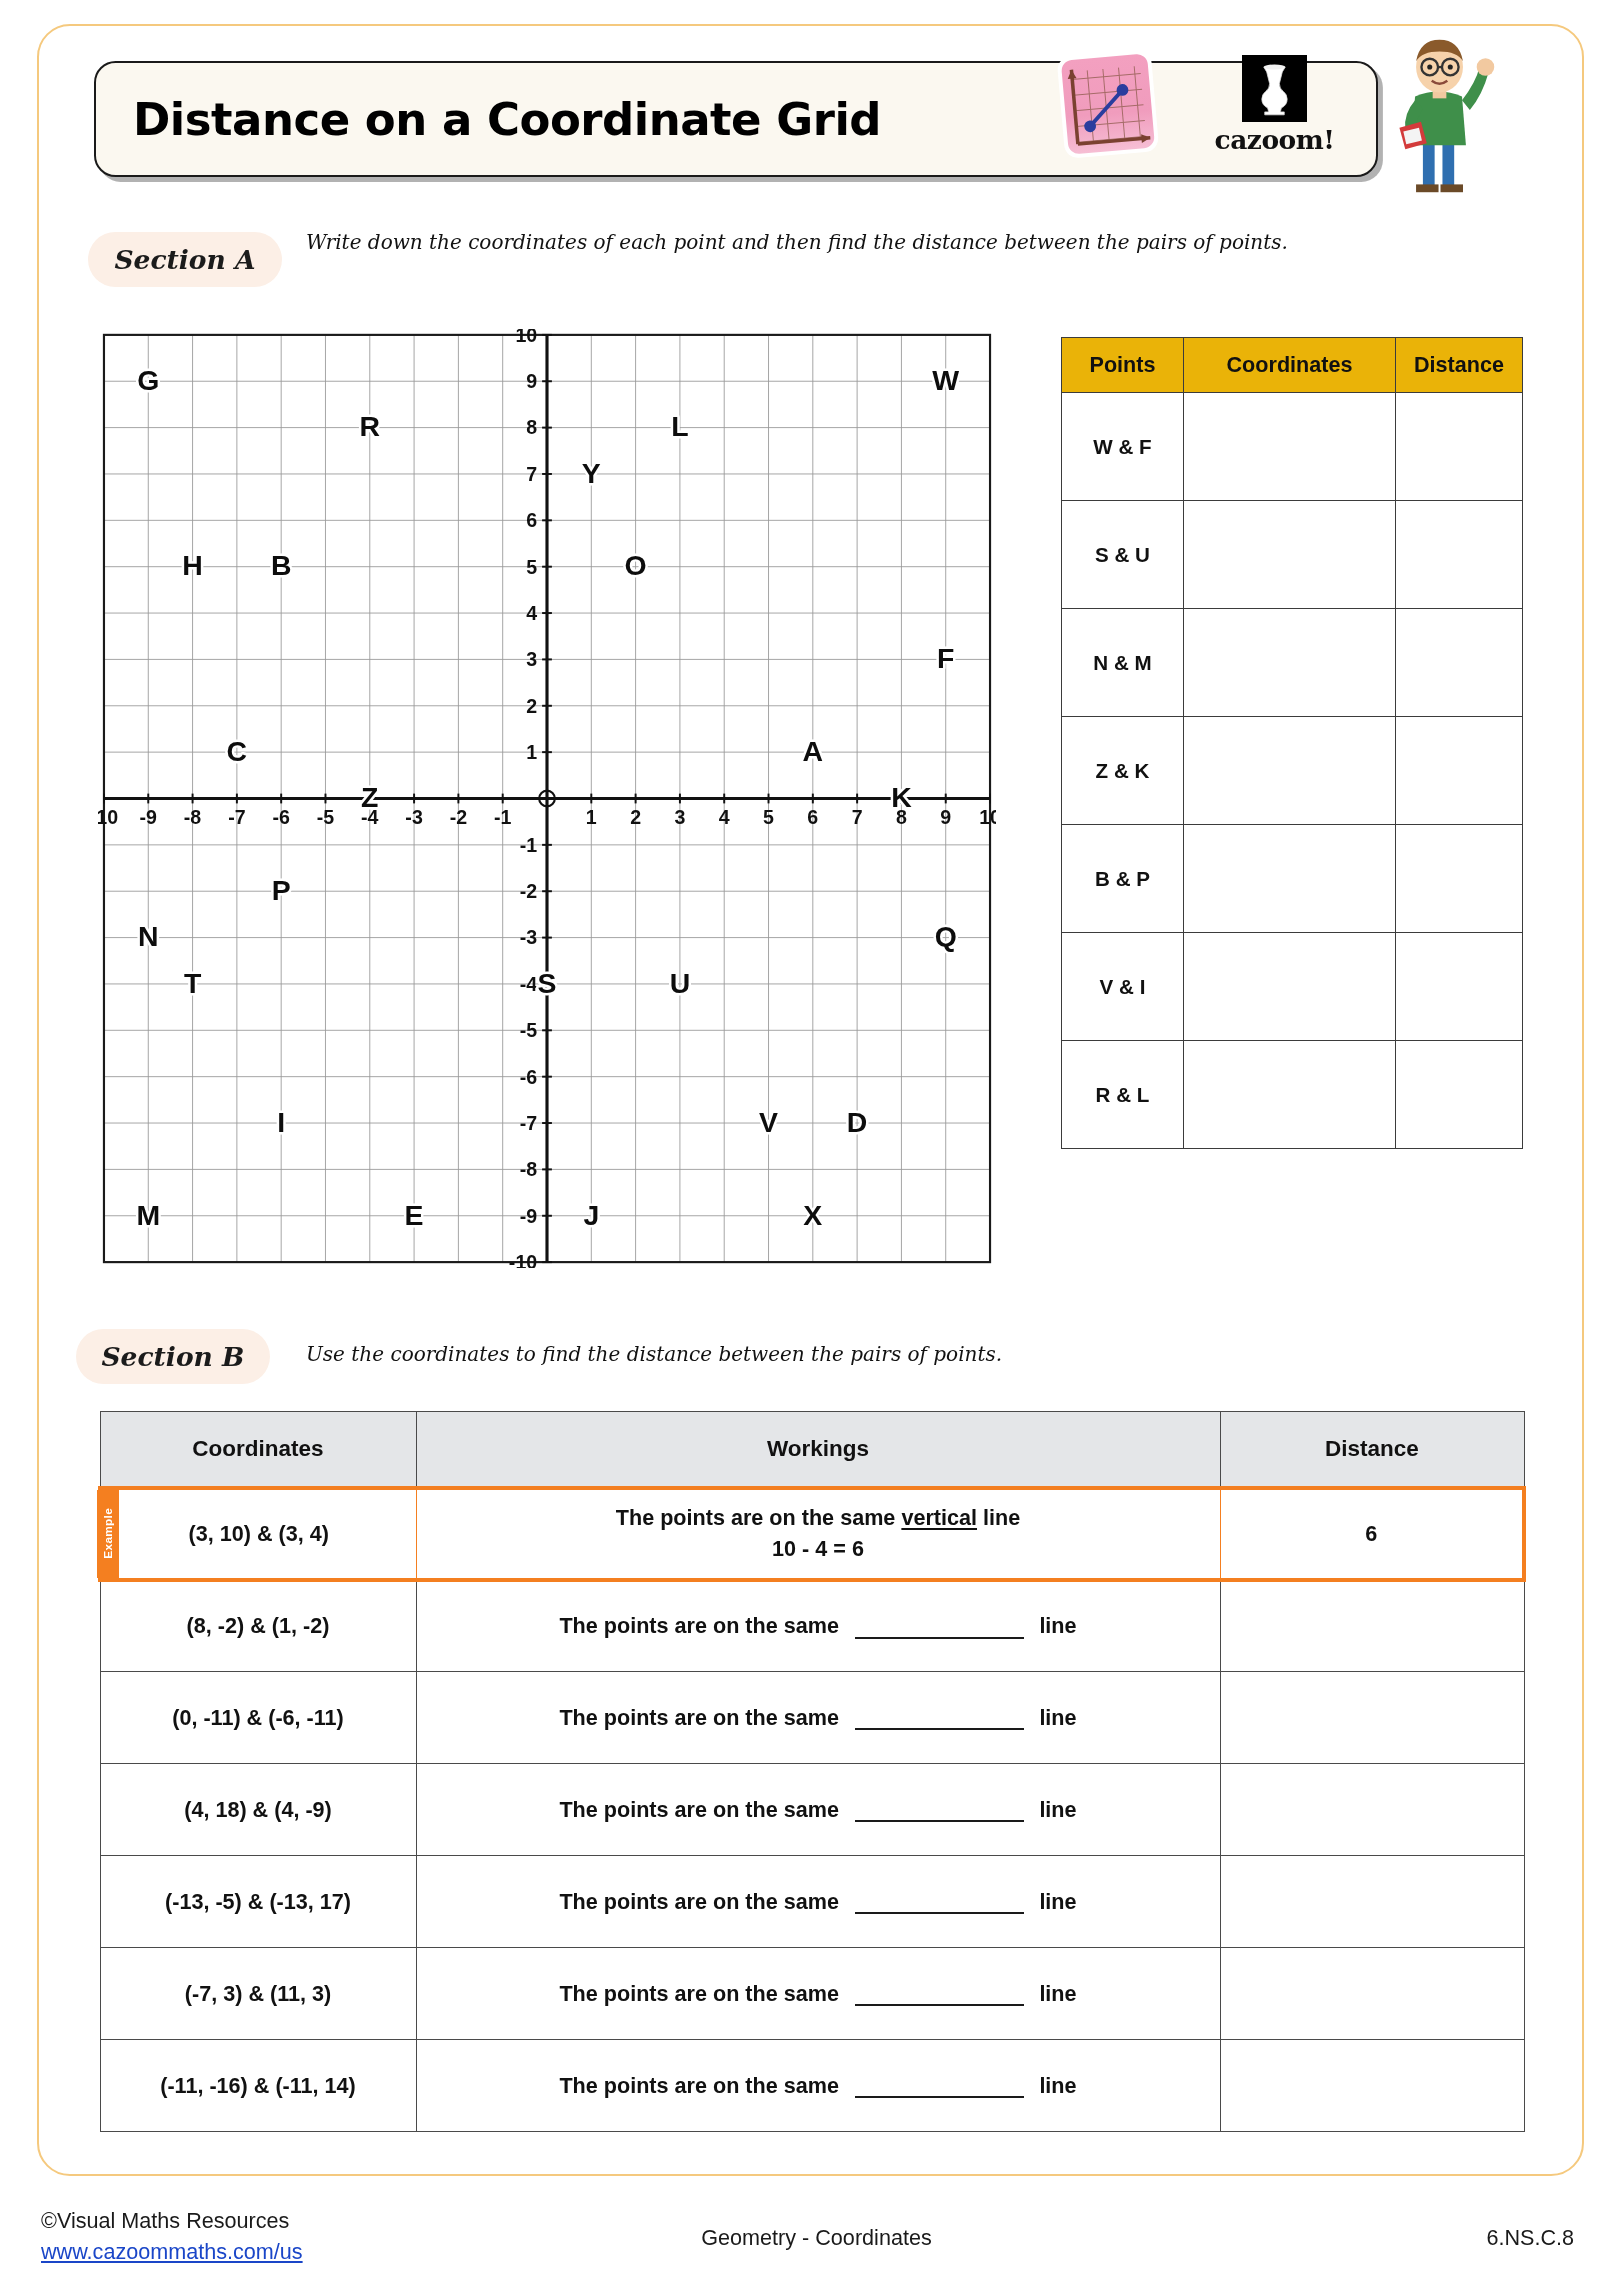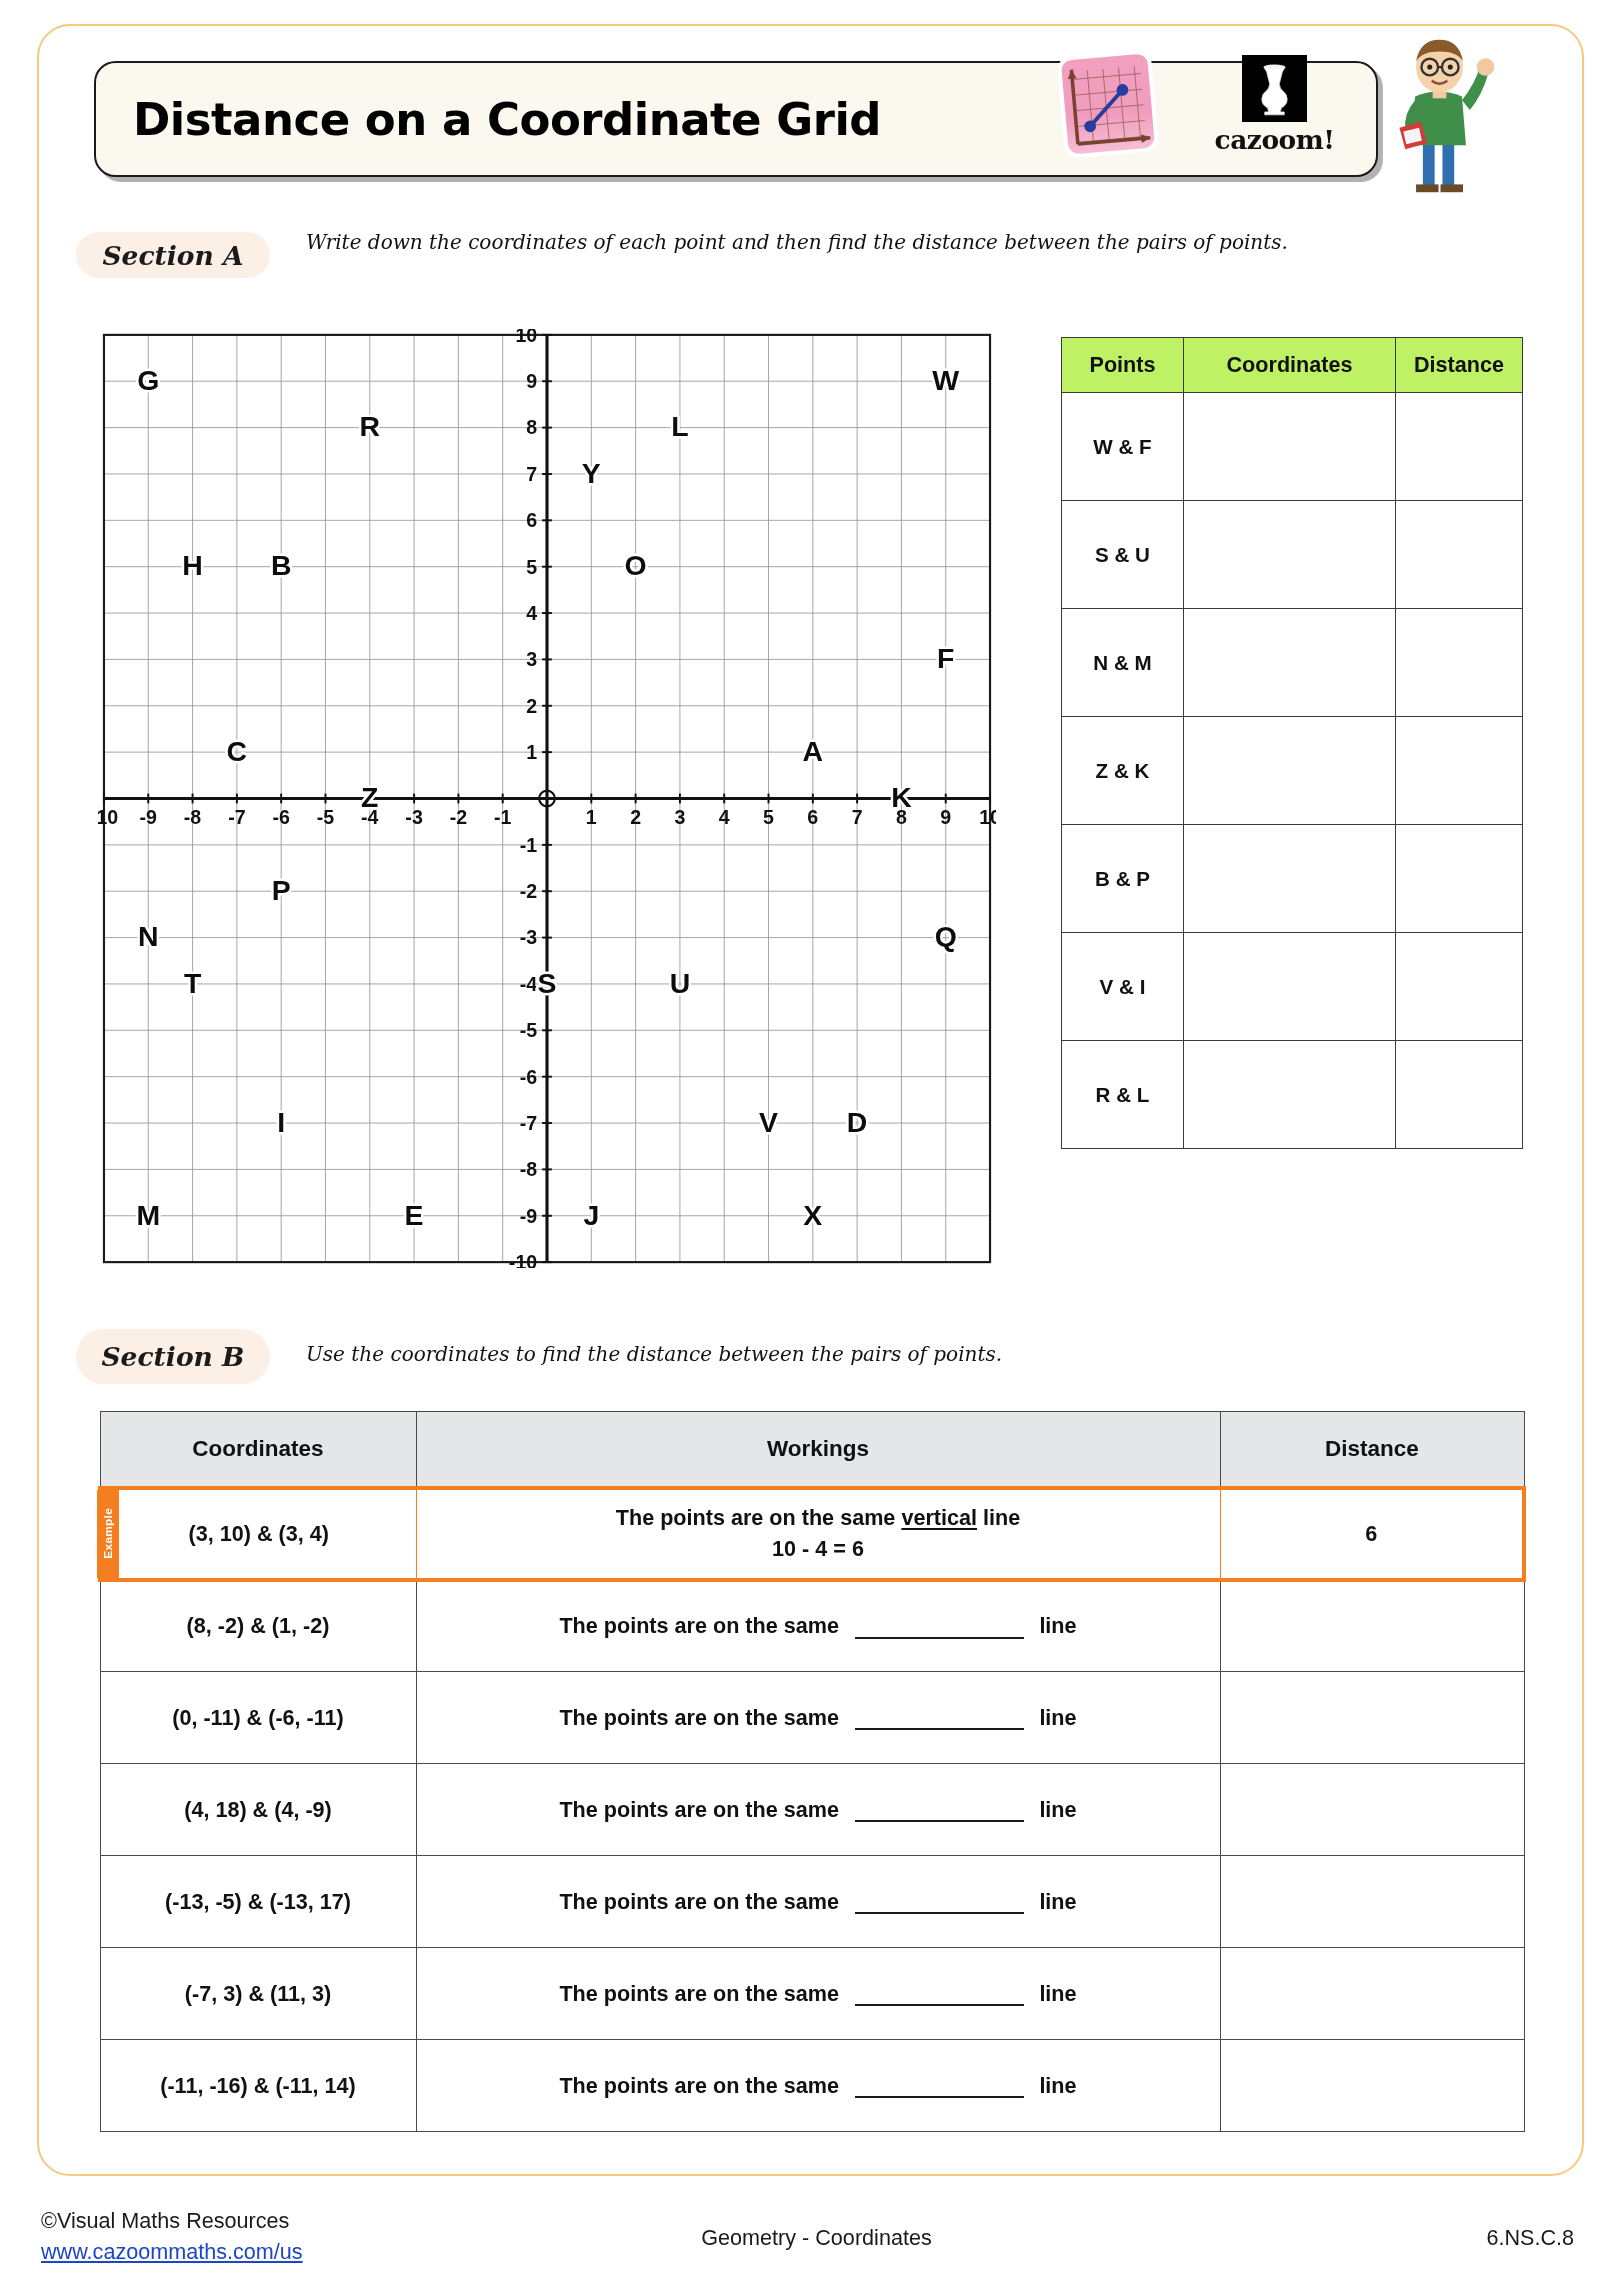--- a/index.html
+++ b/index.html
@@ -77,21 +77,21 @@
   
   .section-pill {
     position: absolute;
     background: #fcefe6;
     border-radius: 27.4px;
     display: flex; align-items: center; justify-content: center;
     font-family: "DejaVu Serif", serif;
     font-weight: bold; font-style: italic;
     font-size: 26.5px; color: #1b1b1b;
   }
-  #secA-pill { left: 76px; top: 232px; width: 194px; height: 46px; }
+  #secA-pill { left: 88px; top: 232px; width: 194px; height: 55px; }
   #secB-pill { left: 76px; top: 1329px; width: 194px; height: 55px; }
   .section-instr {
     position: absolute;
     font-family: "DejaVu Serif", serif;
     font-style: italic;
     font-size: 20px;
     line-height: 1.36;
     color: #121212;
   }
   #secA-instr { left: 306px; top: 229px; width: 1088px; }
@@ -114,21 +114,21 @@
     table-layout: fixed;
   }
   .pts-table th, .pts-table td {
     border: 1.6px solid #3b3b3b;
     font-family: "Liberation Sans", sans-serif;
     font-weight: bold;
     font-size: 20.6px;
     color: #111;
     text-align: center;
   }
-  .pts-table th { background: #bef264; height: 55px; font-size: 21.6px; }
+  .pts-table th { background: #eab308; height: 55px; font-size: 21.6px; }
   .pts-table td { height: 108px; }
   .pts-table col.c1 { width: 122px; }
   .pts-table col.c2 { width: 212px; }
   .pts-table col.c3 { width: 127px; }
 
   
   .b-table {
     position: absolute;
     left: 98px; top: 1411px;
     width: 1423px;

